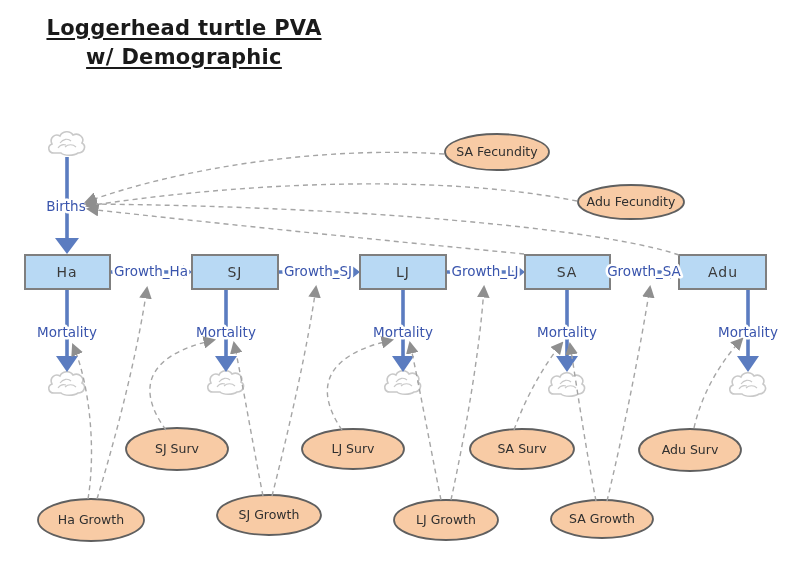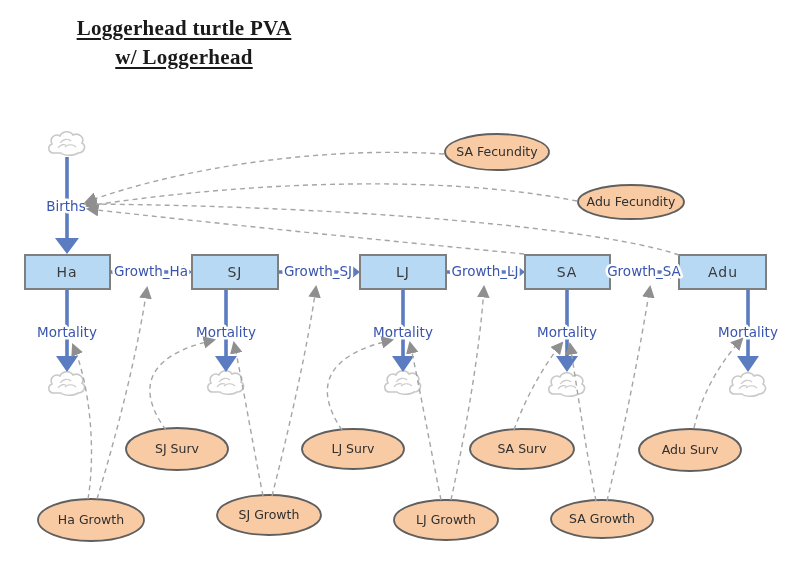--- a/index.html
+++ b/index.html
@@ -1,20 +1,20 @@
 <!DOCTYPE html>
 <html style="--stock-fill: #b8d9f4; --stock-border: #7f7f7f; --stock-text: #3a3a3a; --flow-blue: #5b7cc0; --label-blue: #3a55ad; --converter-fill: #f8cba5; --converter-border: #5f5f5f; --connector-gray: #a5a5a5; --cloud-gray: #c9c9c9; --title-text: #1a1a1a;"><head>
 <meta charset="utf-8">
 <style>
   html,body{margin:0;padding:0;background:#fff;}
   body{width:800px;height:562px;font-family:"DejaVu Sans",sans-serif;}
   .canvas{position:relative;width:800px;height:562px;background:#fff;overflow:hidden;}
   .title{position:absolute;left:36px;top:14px;width:296px;text-align:center;
          font-size:21px;font-weight:600;color:var(--title-text,#1a1a1a);line-height:1.38;letter-spacing:.3px;}
-  .title div{text-decoration:underline;text-underline-offset:3px;font-family:Liberation Serif, serif;}
+  .title div{text-decoration:underline;text-underline-offset:3px;}
   svg{position:absolute;left:0;top:0;}
   svg text{font-family:"DejaVu Sans",sans-serif;}
   .stock-box{fill:var(--stock-fill,#b8d9f4);stroke:var(--stock-border,#7f7f7f);stroke-width:2;}
   .stock-label{fill:var(--stock-text,#3a3a3a);font-size:14px;text-anchor:middle;letter-spacing:1px;}
   .conv{fill:var(--converter-fill,#f8cba5);stroke:var(--converter-border,#5f5f5f);stroke-width:1.8;}
   .conv-label{fill:#2f2f2f;font-size:12.5px;text-anchor:middle;}
   .pipe{stroke:var(--flow-blue,#5b7cc0);stroke-width:3.6;fill:none;}
   .pipe-arrow{fill:var(--flow-blue,#5b7cc0);}
   .flow-label{fill:var(--label-blue,#3a55ad);font-size:13.5px;text-anchor:middle;
               paint-order:stroke;stroke:#ffffff;stroke-width:5px;stroke-linejoin:round;}
@@ -22,21 +22,21 @@
   .cloud{fill:#ffffff;stroke:var(--cloud-gray,#c9c9c9);stroke-width:1.6;}
   .cloud-inner{fill:none;stroke:var(--cloud-gray,#c9c9c9);stroke-width:1.1;}
 </style>
 </head>
 <body>
 
 <div class="canvas">
 
   <div class="title">
     <div>Loggerhead turtle PVA</div>
-    <div>w/ Loggerhead</div>
+    <div>w/ Demographic</div>
   </div>
 
   <svg width="800" height="562" viewBox="0 0 800 562">
     <defs>
       <marker id="garrow" markerWidth="9" markerHeight="9" refX="7.5" refY="4.5" orient="auto">
         <path d="M0,0 L9,4.5 L0,9 z" fill="#8f8f8f"></path>
       </marker>
       <g id="cloud-shape">
         <path class="cloud" d="M -13 7 C -19 7 -20 0 -15 -2 C -18 -8 -12 -13 -7 -10 C -5 -15 3 -16 6 -11 C 12 -14 18 -8 15 -3 C 20 0 17 7 11 7 C 7 10 -3 10 -6 7 Z"></path>
         <path class="cloud-inner" d="M -7 -3 C -4 -7 1 -8 4 -5 M -2 1 C 1 -2 6 -2 9 1 M -9 2 C -7 -1 -4 -2 -1 -1"></path>

